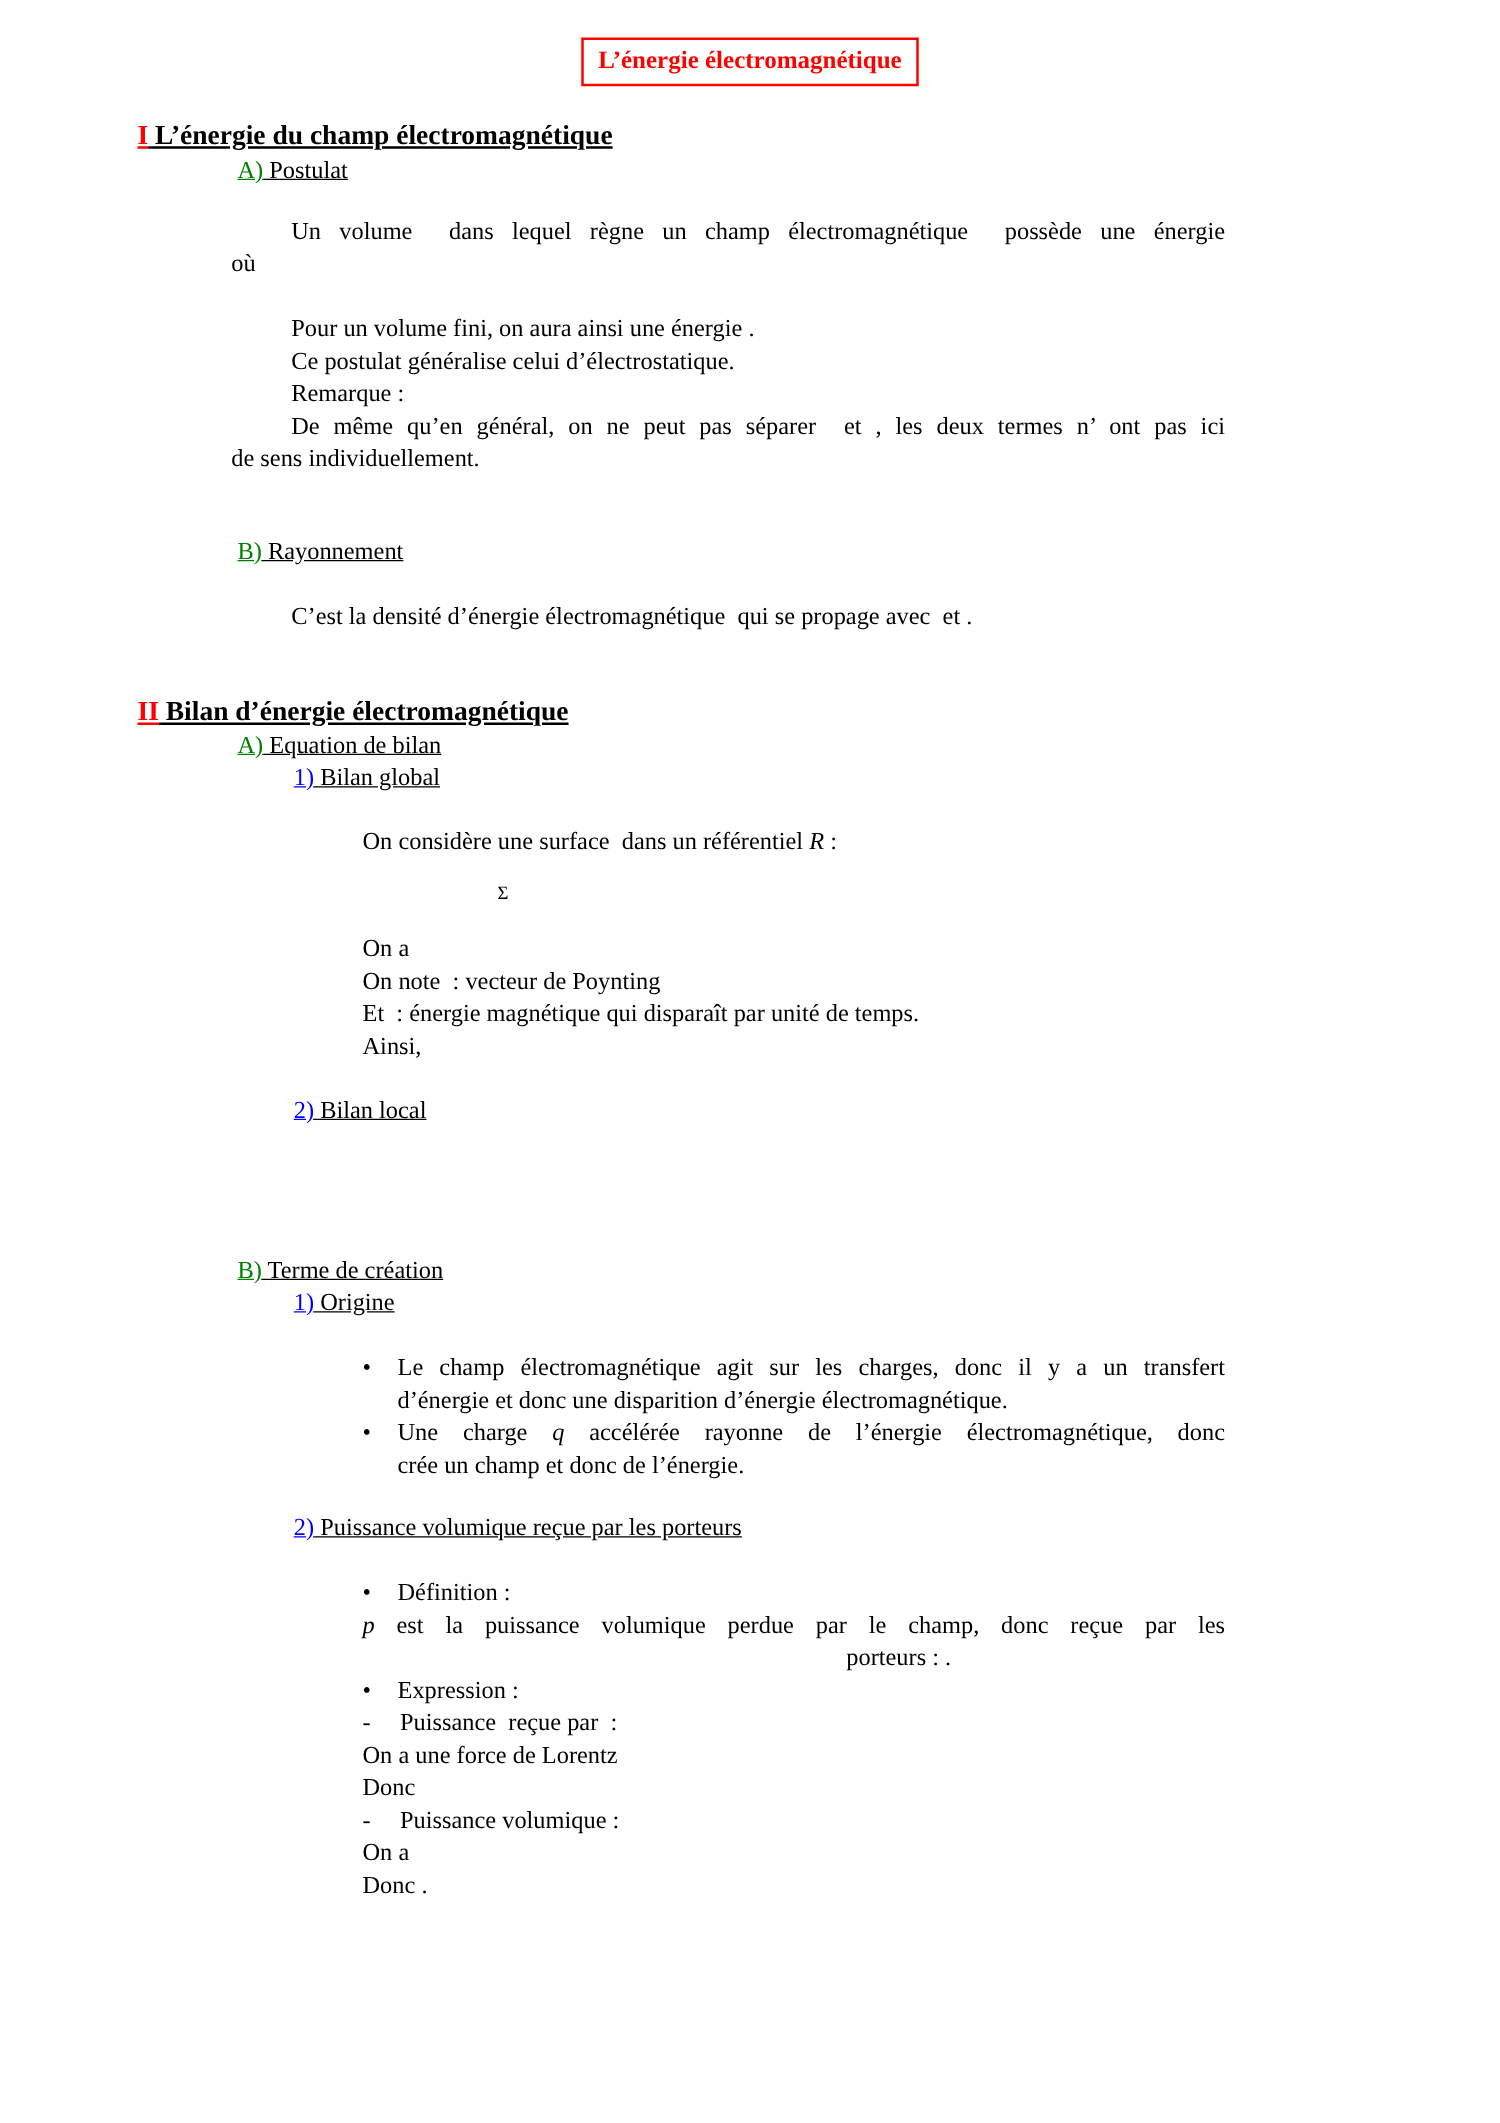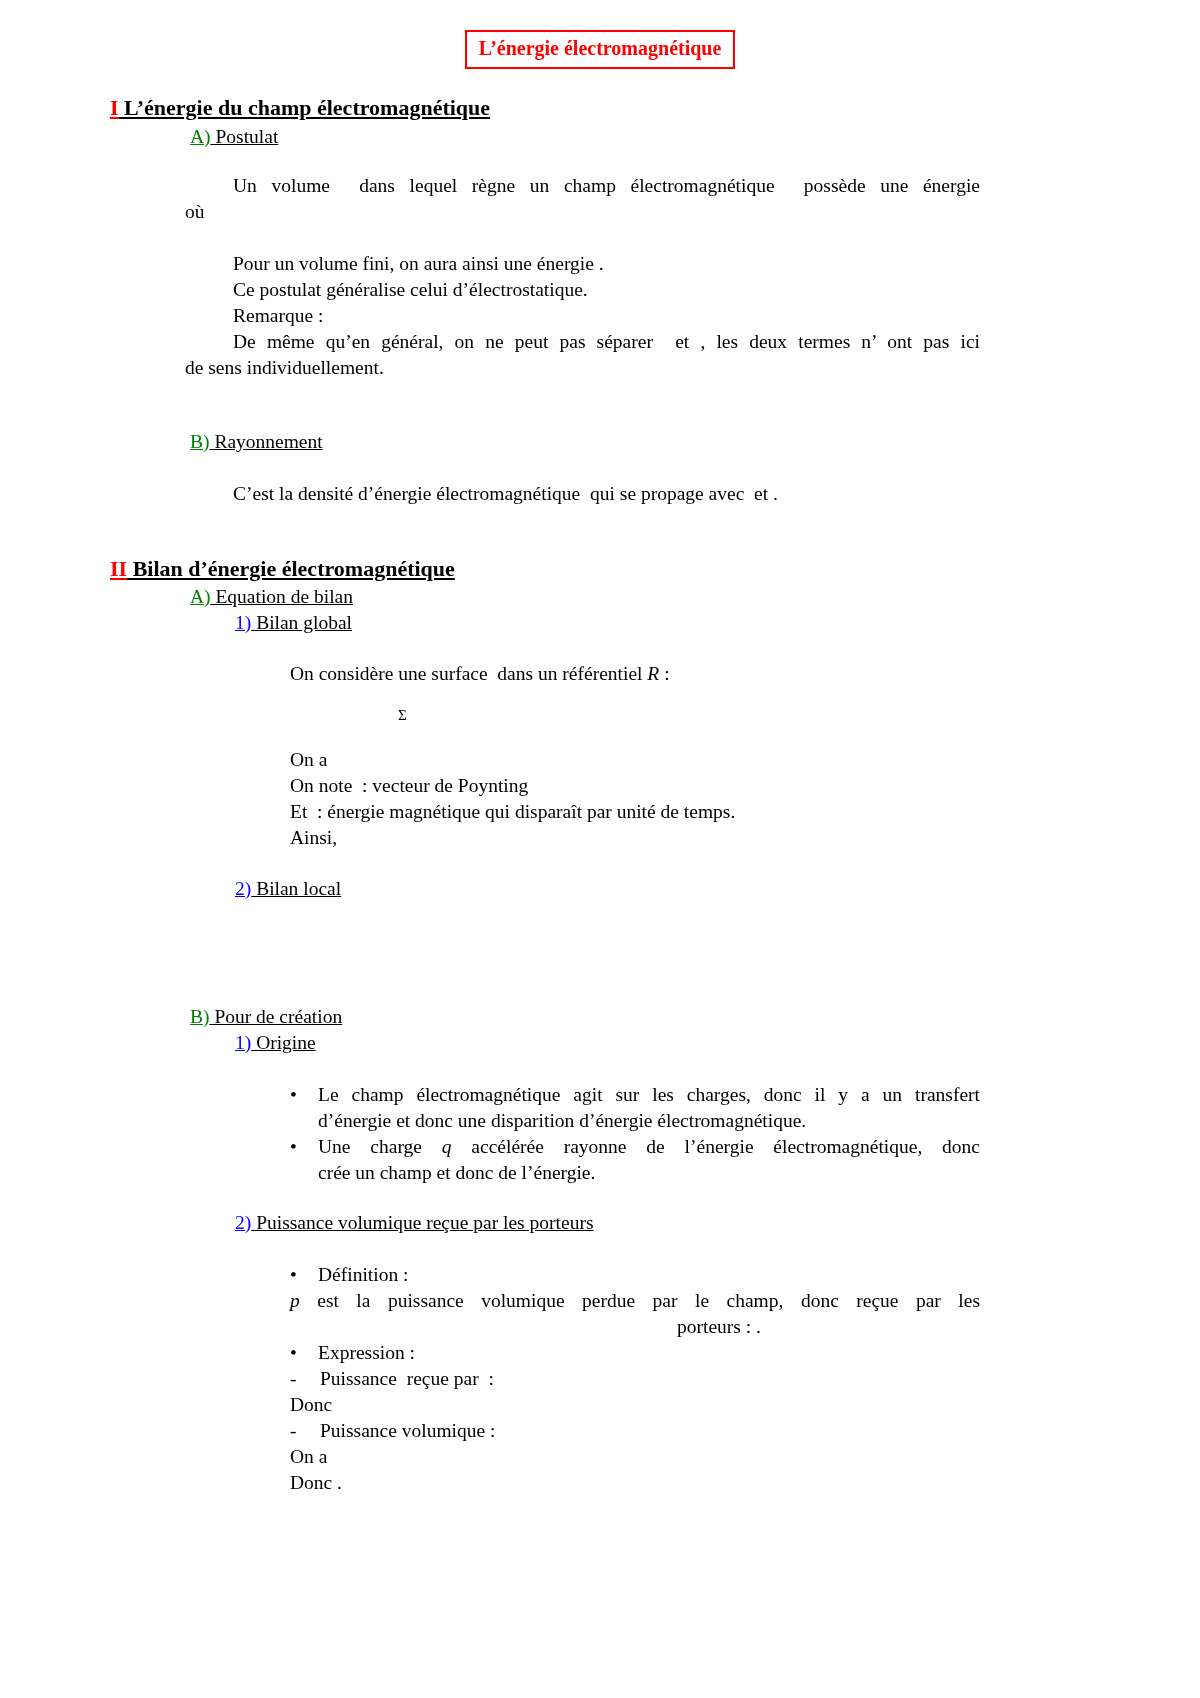--- a/index.html
+++ b/index.html
@@ -85,39 +85,40 @@
 
   <div class="sigma-line mt14"><span class="sigma">Σ</span></div>
 
   <div class="inner mt19">On a</div>
   <div class="inner">On note &nbsp;: vecteur de Poynting</div>
   <div class="inner">Et &nbsp;: énergie magnétique qui disparaît par unité de temps.</div>
   <div class="inner">Ainsi,</div>
 
   <div class="h3 mt25"><span class="u blue">2)</span><span class="u"> Bilan local</span></div>
 
-  <div class="h2 mt102"><span class="u green">B)</span><span class="u"> Pour de création</span></div>
+  <div class="h2 mt102"><span class="u green">B)</span><span class="u"> Terme de création</span></div>
 
   <div class="h3"><span class="u blue">1)</span><span class="u"> Origine</span></div>
 
   <div class="bullet-just mt26"><span class="bullet-marker">•</span><span>Le champ électromagnétique agit sur les charges, donc il y a un transfert</span></div>
   <div class="bullet-cont">d’énergie et donc une disparition d’énergie électromagnétique.</div>
 
   <div class="bullet-just"><span class="bullet-marker">•</span><span>Une charge </span><span class="it">q</span><span> accélérée rayonne de l’énergie électromagnétique, donc</span></div>
   <div class="bullet-cont">crée un champ et donc de l’énergie.</div>
 
   <div class="h3 mt24"><span class="u blue">2)</span><span class="u"> Puissance volumique reçue par les porteurs</span></div>
 
   <div class="bullet-line mt26"><span class="bullet-marker">•</span><span>Définition :</span></div>
 
   <div class="just2"><span class="it">p</span><span> est la puissance volumique perdue par le champ, donc reçue par les</span></div>
   <div class="hang2">porteurs : .</div>
 
   <div class="bullet-line"><span class="bullet-marker">•</span><span>Expression :</span></div>
 
   <div class="dash-line"><span class="dash-marker">-</span><span>Puissance &nbsp;reçue par &nbsp;:</span></div>
+  <div class="inner">On a une force de Lorentz</div>
   <div class="inner">Donc</div>
 
   <div class="dash-line"><span class="dash-marker">-</span><span>Puissance volumique :</span></div>
   <div class="inner">On a</div>
   <div class="inner">Donc .</div>
 
 </div>
 
 </body></html>

